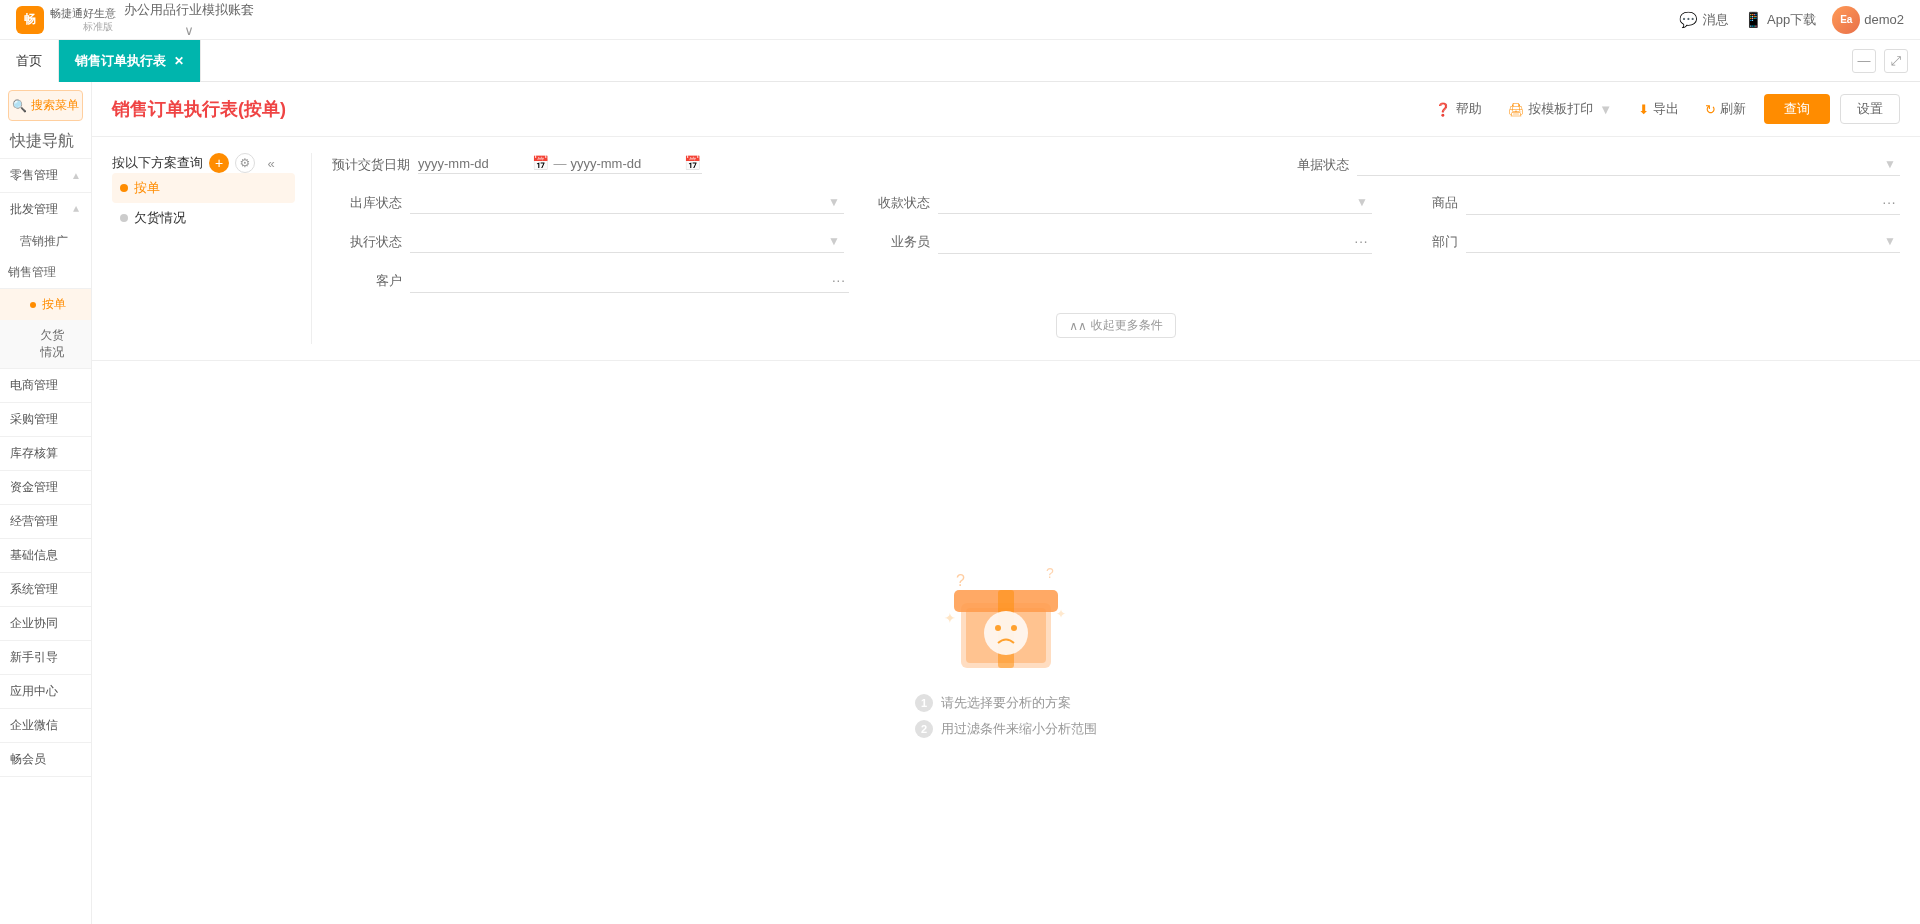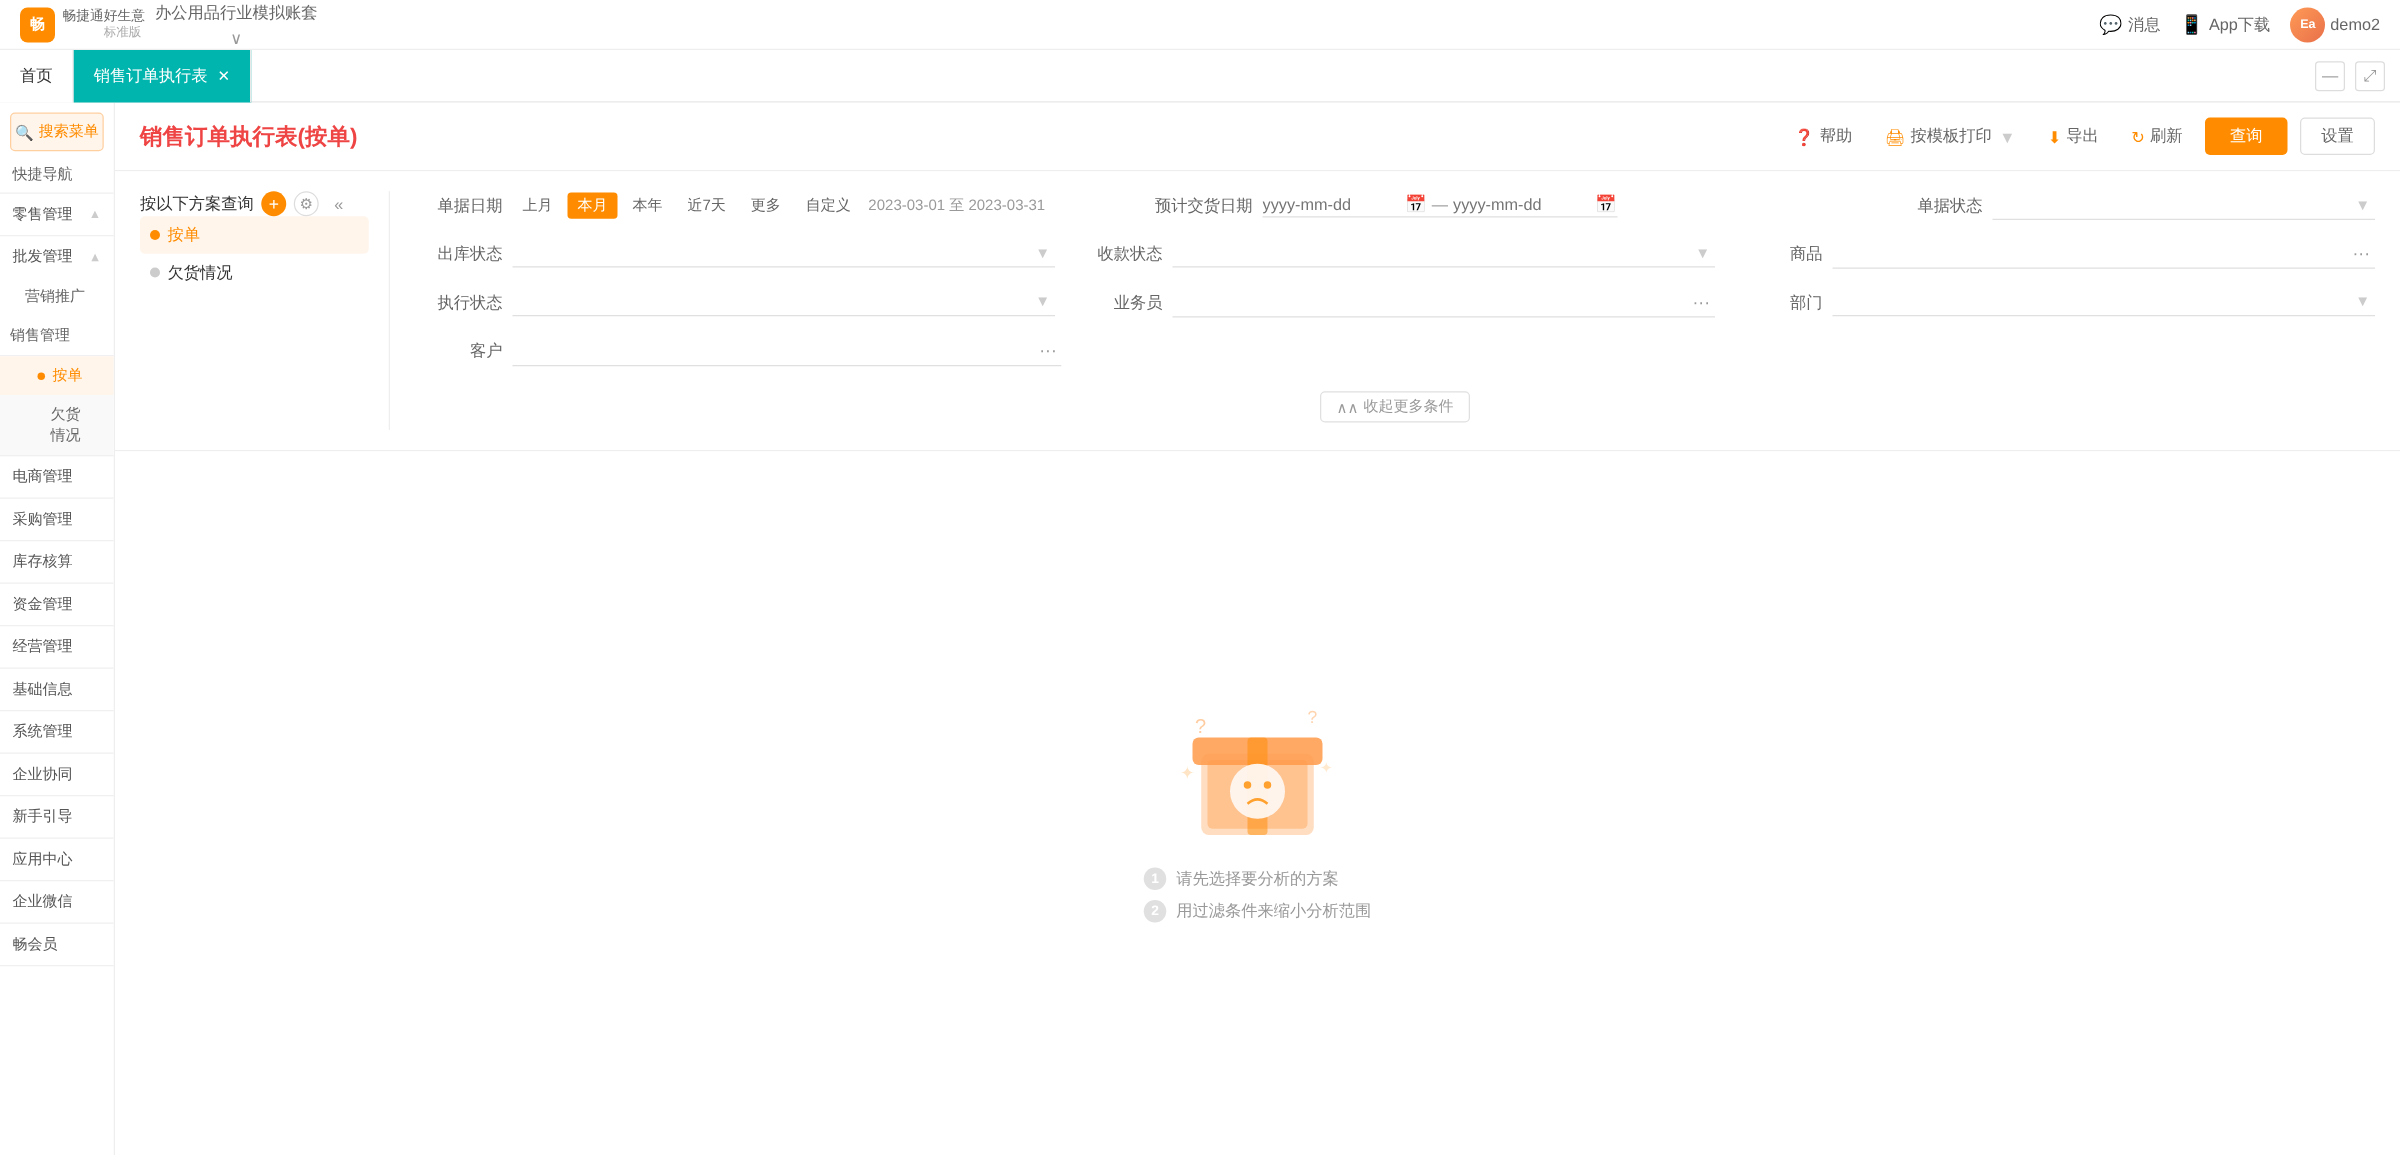--- a/index.html
+++ b/index.html
@@ -12,21 +12,21 @@
     .logo-icon { width: 28px; height: 28px; background: #ff8c00; border-radius: 6px; display: flex; align-items: center; justify-content: center; color: #fff; font-size: 12px; font-weight: bold; }
     .logo-text { font-size: 11px; color: #666; line-height: 1.3; }
     .breadcrumb-area { display: flex; align-items: center; gap: 4px; color: #666; font-size: 13px; flex-direction: column; }
     .top-bar-right { display: flex; align-items: center; gap: 16px; color: #666; font-size: 13px; }
     .top-bar-right-item { display: flex; align-items: center; gap: 4px; cursor: pointer; }
     .avatar { width: 28px; height: 28px; border-radius: 50%; background: #ff8c00; display: flex; align-items: center; justify-content: center; color: #fff; font-size: 12px; overflow: hidden; }
 
     
     .tab-bar { height: 42px; background: #fff; display: flex; align-items: center; padding: 0 0; border-bottom: 1px solid #e8e8e8; flex-shrink: 0; }
     .tab-item { height: 42px; display: flex; align-items: center; padding: 0 16px; cursor: pointer; font-size: 13px; color: #666; border-right: 1px solid #e8e8e8; position: relative; }
-    .tab-item.active { background: #00b5ad; color: #fff; }
+    .tab-item.active { background: #00b5ad; color: #fff; font-weight: bold; }
     .tab-item.home { background: #fff; color: #333; font-weight: 500; }
     .tab-close { margin-left: 8px; color: #fff; font-size: 12px; cursor: pointer; }
     .tab-actions { margin-left: auto; display: flex; align-items: center; gap: 8px; padding-right: 12px; }
     .tab-action-btn { width: 24px; height: 24px; display: flex; align-items: center; justify-content: center; cursor: pointer; color: #999; border: 1px solid #ddd; border-radius: 3px; }
 
     
     .main-layout { display: flex; flex: 1; overflow: hidden; }
 
     
     .sidebar { width: 92px; background: #fff; border-right: 1px solid #eee; display: flex; flex-direction: column; flex-shrink: 0; overflow-y: auto; }
@@ -143,21 +143,21 @@
 
 <div class="main-layout">
 
   <div class="sidebar">
     <div style="padding: 8px 8px 4px;">
       <button class="sidebar-search-btn">
         <span>🔍</span>
         <span>搜索菜单</span>
       </button>
     </div>
-    <div class="sidebar-sub-item" style="padding: 6px 10px; font-size:12px; color:#666; border-bottom:1px solid #f0f0f0;">
+    <div class="sidebar-sub-item" style="padding: 6px 10px; font-size:16px; color:#666; border-bottom:1px solid #f0f0f0;">
       <span>快捷导航</span>
     </div>
 
     <div class="sidebar-section">
       <div class="sidebar-section-header">
         <span>零售管理</span>
         <span class="arrow">▲</span>
       </div>
     </div>
 
@@ -294,34 +294,20 @@
             <span style="width:8px;height:8px;border-radius:50%;background:#ccc;display:inline-block;"></span>
             <span>欠货情况</span>
           </div>
         </div>
 
         <div class="filter-right">
           <div class="filter-rows">
 
             <div class="filter-row">
 
-              <div class="filter-item" style="flex: 1.5;">
-                <span class="filter-label">单据日期</span>
-                <div style="display:flex; align-items:center; gap:6px; flex:1;">
-                  <div class="date-filter-tabs">
-                    <span class="date-tab">上月</span>
-                    <span class="date-tab active" style="background:#ff8c00; color:#fff; border-radius:3px; padding:2px 8px; font-size:12px;">本月</span>
-                    <span class="date-tab">本年</span>
-                    <span class="date-tab">近7天</span>
-                    <span class="date-tab">更多</span>
-                    <span class="date-tab">自定义</span>
-                  </div>
-                  <span class="date-range-text">2023-03-01 至 2023-03-31</span>
-                </div>
-              </div>
 
               <div class="filter-item" style="flex: 1.5;">
                 <span class="filter-label">预计交货日期</span>
                 <div class="filter-date-group">
                   <input class="filter-date-input" placeholder="yyyy-mm-dd" style="">
                   <span class="filter-date-icon">📅</span>
                   <span class="filter-dash">—</span>
                   <input class="filter-date-input" placeholder="yyyy-mm-dd" style="">
                   <span class="filter-date-icon">📅</span>
                 </div>

